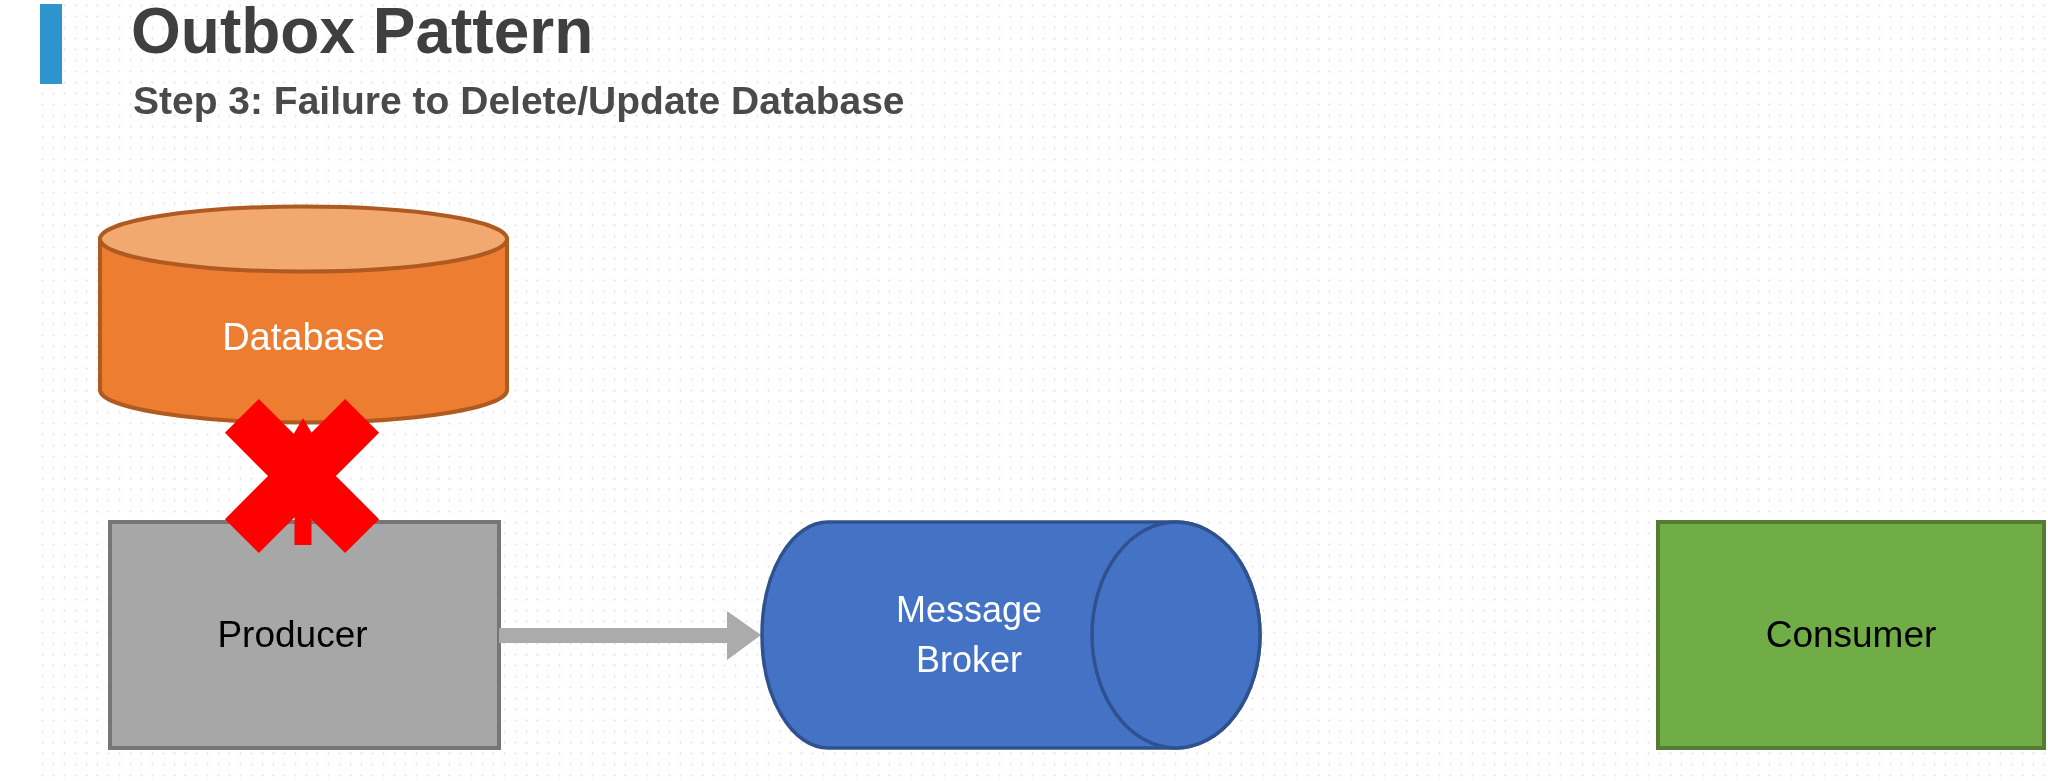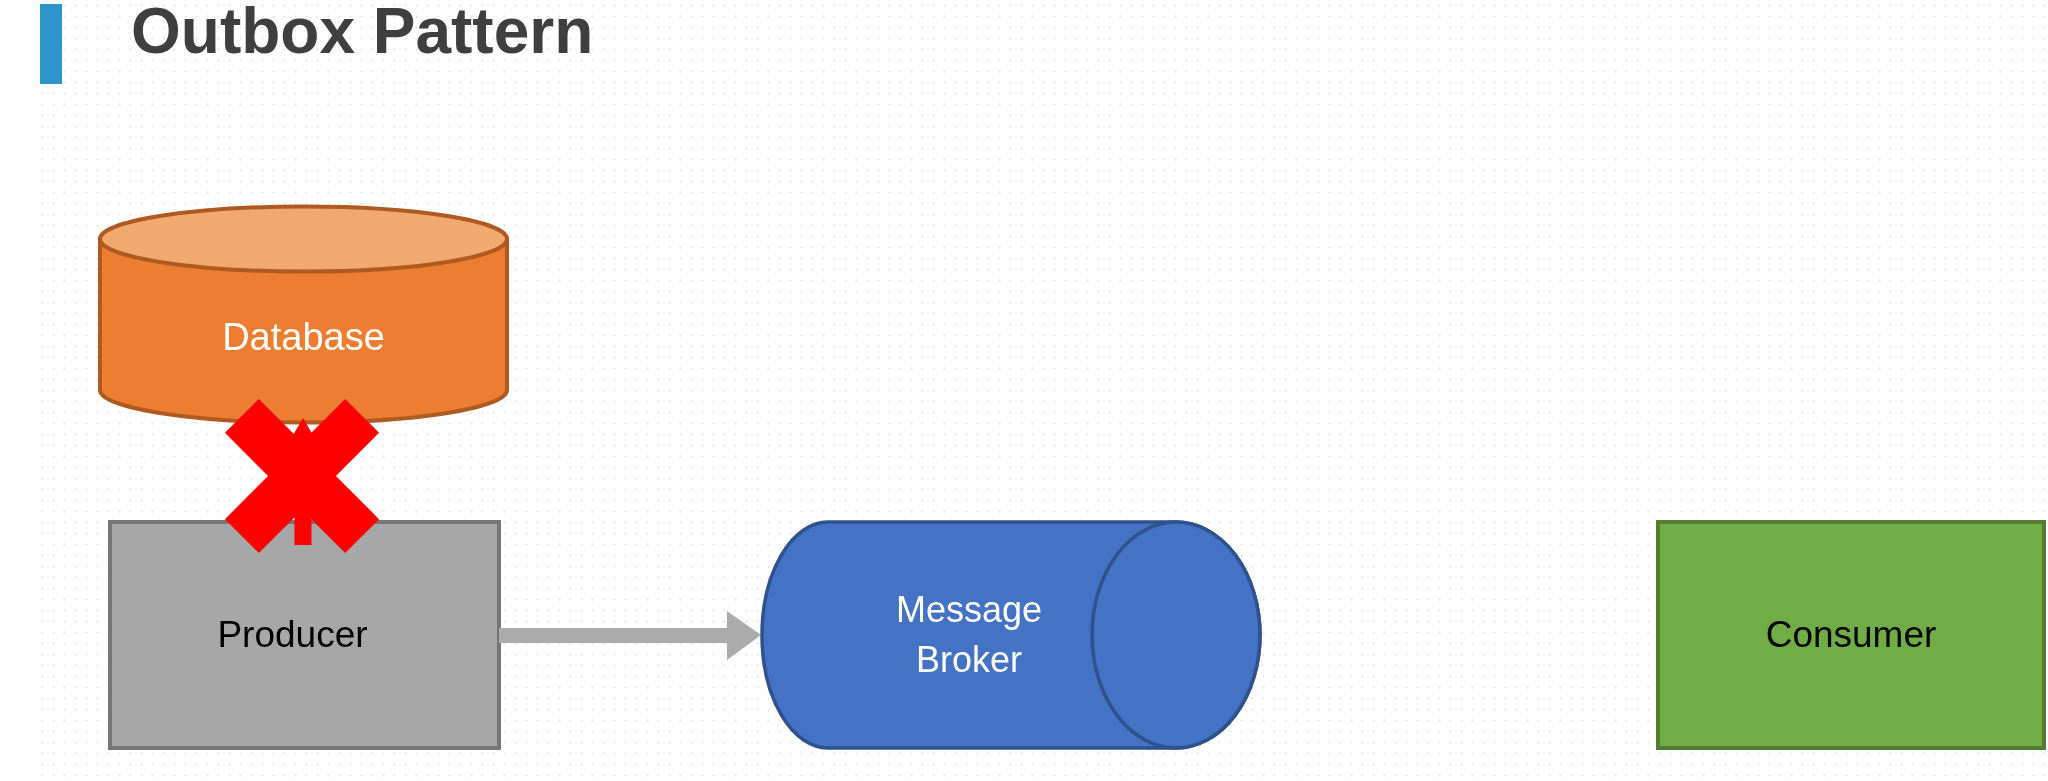--- a/index.html
+++ b/index.html
@@ -71,20 +71,21 @@
 
     <g>
       <path d="M 791,522 H 1139 A 84,113 0 0 1 1139,748 H 791 A 66,113 0 0 1 791,522 Z" stroke-width="3.5" fill="#4472C4" stroke="#2F528F"></path>
       <ellipse cx="1139" cy="635" rx="84" ry="113" stroke-width="3.5" fill="#4472C4" stroke="#2F528F"></ellipse>
     </g>
 
     <rect x="1621" y="522" width="386" height="226" stroke-width="4" fill="#70AD47" stroke="#557C33"></rect>
   </svg>
 
   <div class="page-title">Outbox Pattern</div>
+  <div class="page-subtitle">Step 3: Failure to Delete/Update Database</div>
 
   <div class="shape-label label-database">Database</div>
 
   <div class="shape-label label-producer">Producer</div>
 
   <div class="shape-label label-consumer">Consumer</div>
 
   <div class="shape-label label-broker">
     <span>Message</span>
     <span>Broker</span>

